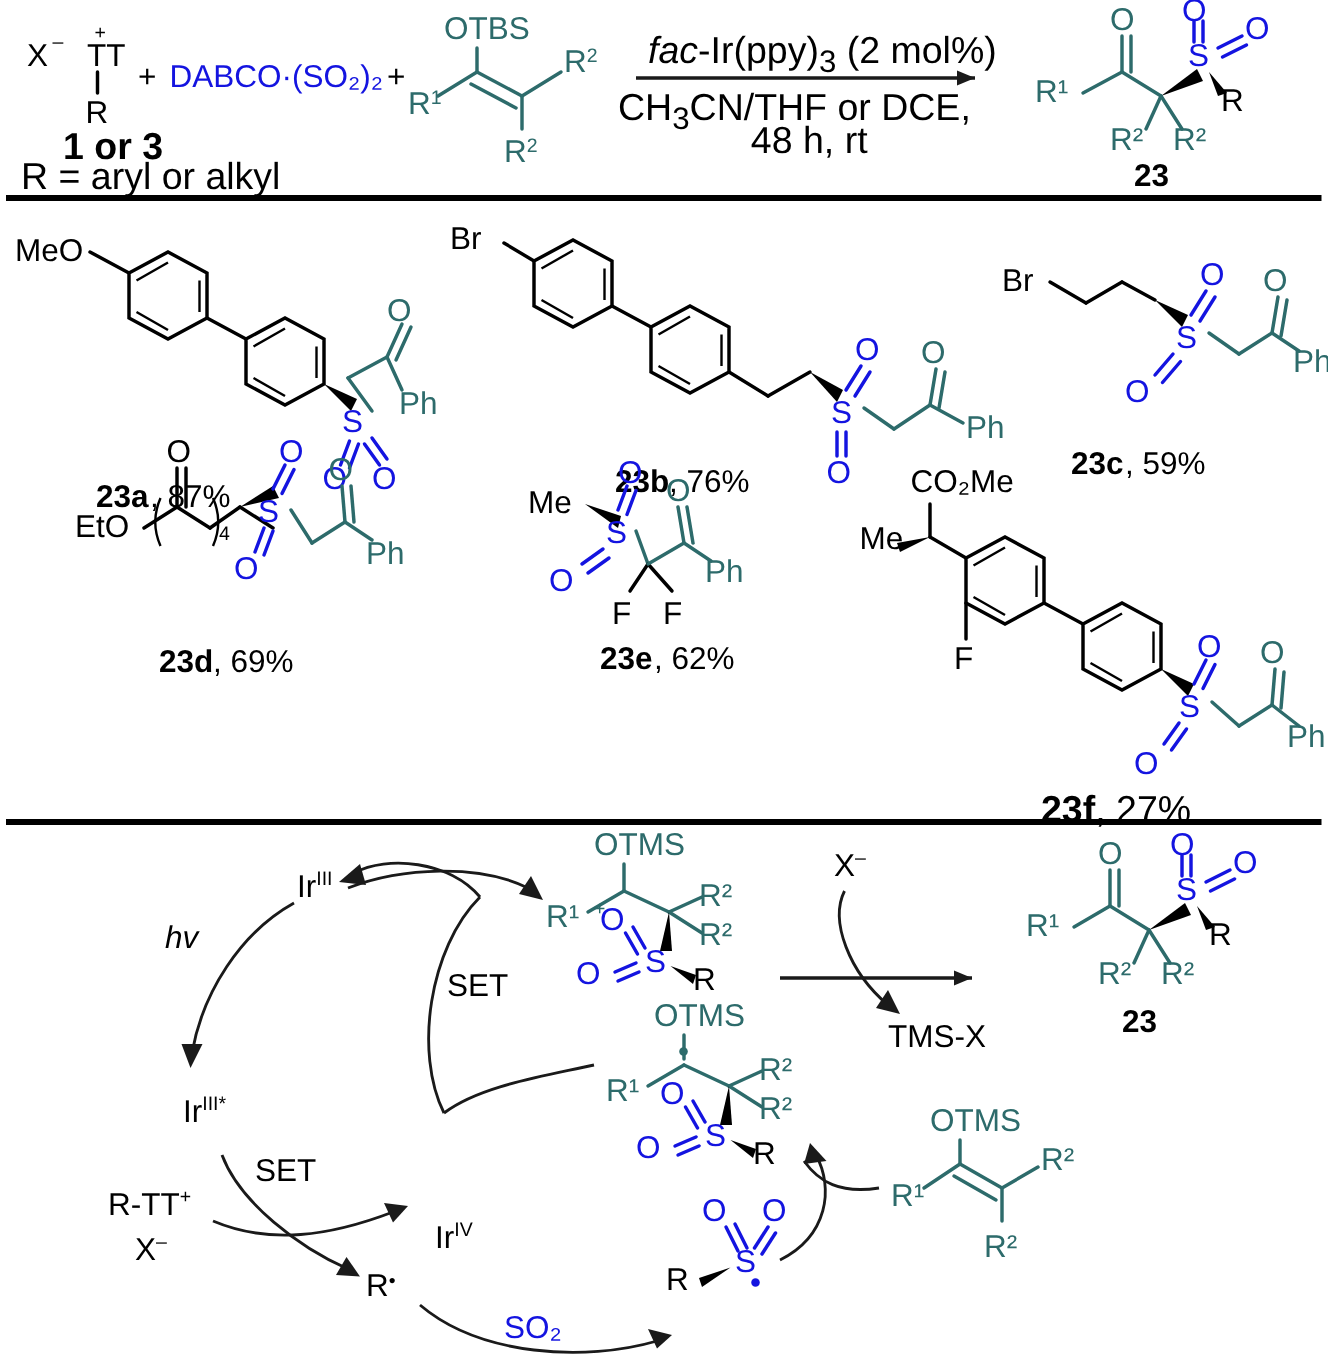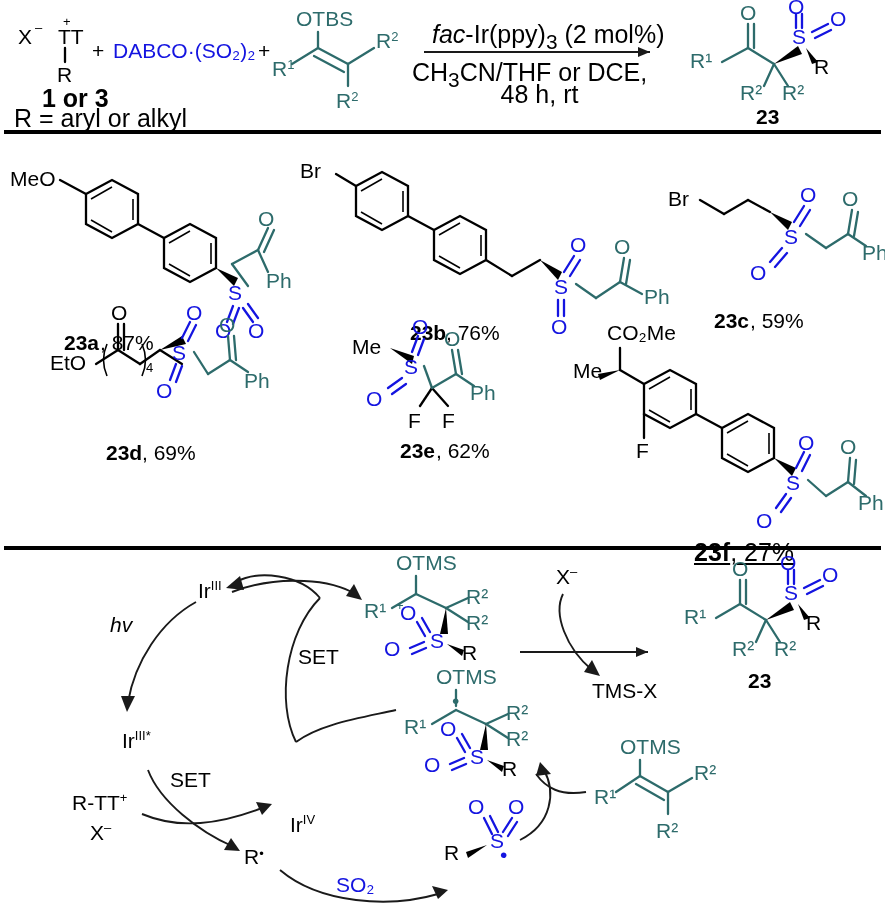--- a/index.html
+++ b/index.html
@@ -91,21 +91,21 @@
 
   <div class="cond" style="left:432px;top:20px;width:215px;">
     <span class="ital">fac</span><span>-Ir(ppy)<sub>3</sub> (2 mol%)</span>
   </div>
   <div class="cond" style="left:412px;top:58px;width:215px;"><span>CH<sub>3</sub>CN/THF or DCE,</span></div>
   <div class="cond" style="left:432px;top:80px;width:215px;">48 h,  rt</div>
 </div>
 
 <div class="rule" style="top:130px;"></div>
 
-<div class="panel" style="top:152px;height:400px;text-align:center;">
+<div class="panel" style="top:140px;height:400px;text-align:center;">
   <svg width="885" height="400">
 
     <g>
       <text class="k" x="10" y="34">MeO</text>
       <line class="bk" x1="60" y1="28" x2="86" y2="42"></line>
 
       <polygon class="bk" points="86,42 112,28 138,42 138,72 112,86 86,72"></polygon>
       <line class="thin" x1="91" y1="47" x2="112" y2="35"></line>
       <line class="thin" x1="133" y1="47" x2="133" y2="68"></line>
       <line class="thin" x1="91" y1="68" x2="112" y2="80"></line>
@@ -279,21 +279,21 @@
       <line class="tl" x1="808" y1="328" x2="826" y2="344"></line>
       <line class="tl" x1="826" y1="344" x2="848" y2="330"></line>
       <line class="tl" x1="848" y1="330" x2="850" y2="306"></line>
       <line class="tl" x1="854" y1="332" x2="856" y2="308"></line>
       <text class="t" x="840" y="302">O</text>
       <line class="tl" x1="848" y1="330" x2="866" y2="344"></line>
       <text class="t" x="858" y="358">Ph</text>
     </g>
   </svg>
 
-  <div class="cap" style="left:694px;top:386px;text-decoration:underline;"><span class="bold">23f</span><span>, 27%</span></div>
+  <div class="cap" style="left:694px;top:386px;"><span class="bold">23f</span><span>, 27%</span></div>
 </div>
 
 <div class="rule" style="top:546px;"></div>
 
 <div class="panel" style="top:552px;height:359px;">
   <svg width="885" height="359">
 
     <text class="k" x="198" y="46"><tspan>Ir</tspan><tspan class="sm" dy="-8">III</tspan></text>
 
     <text class="k ital" x="110" y="80">hv</text>

